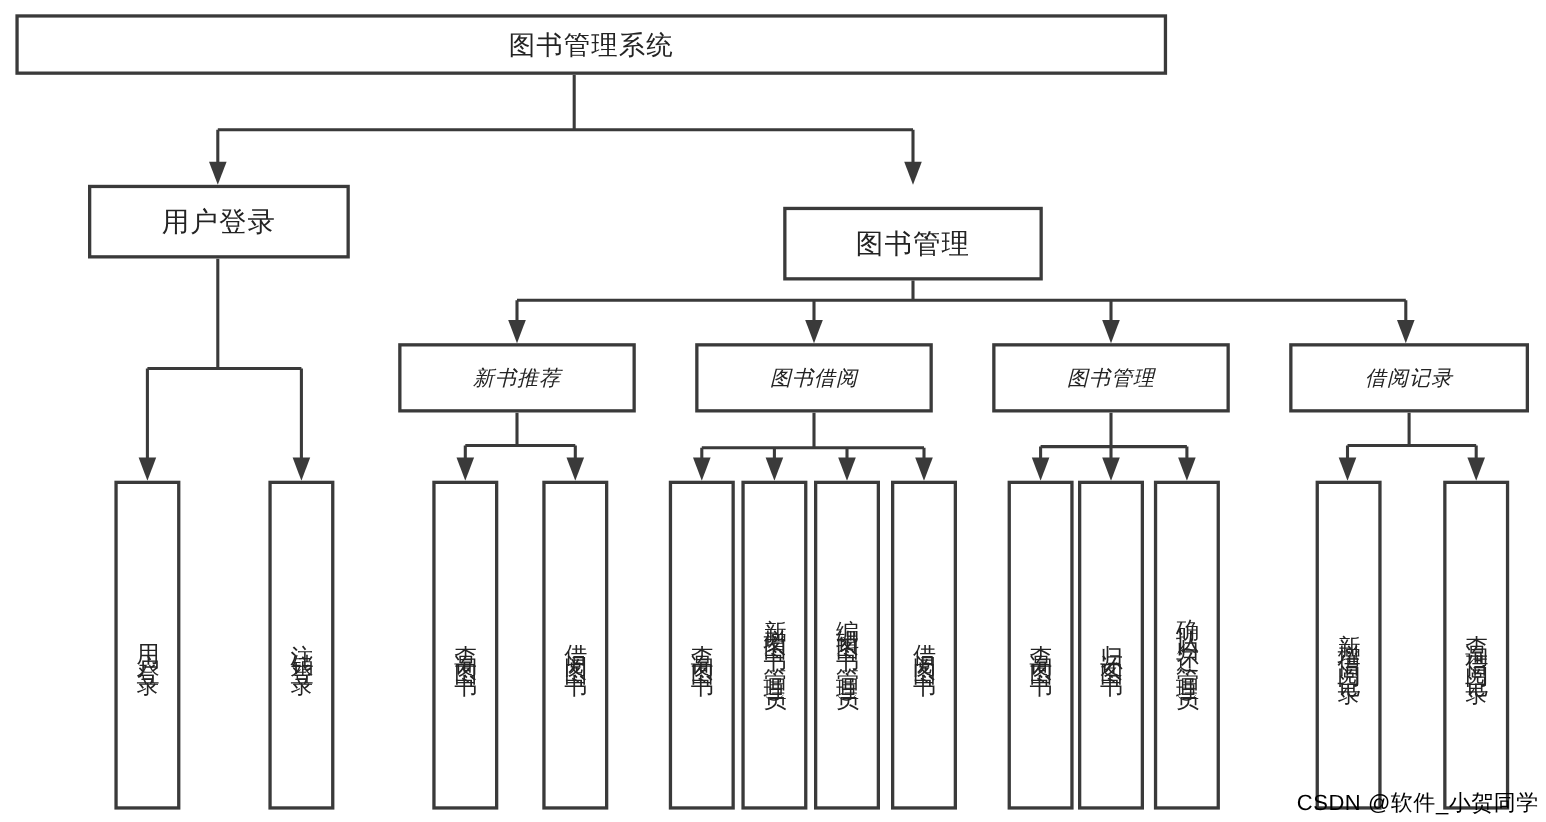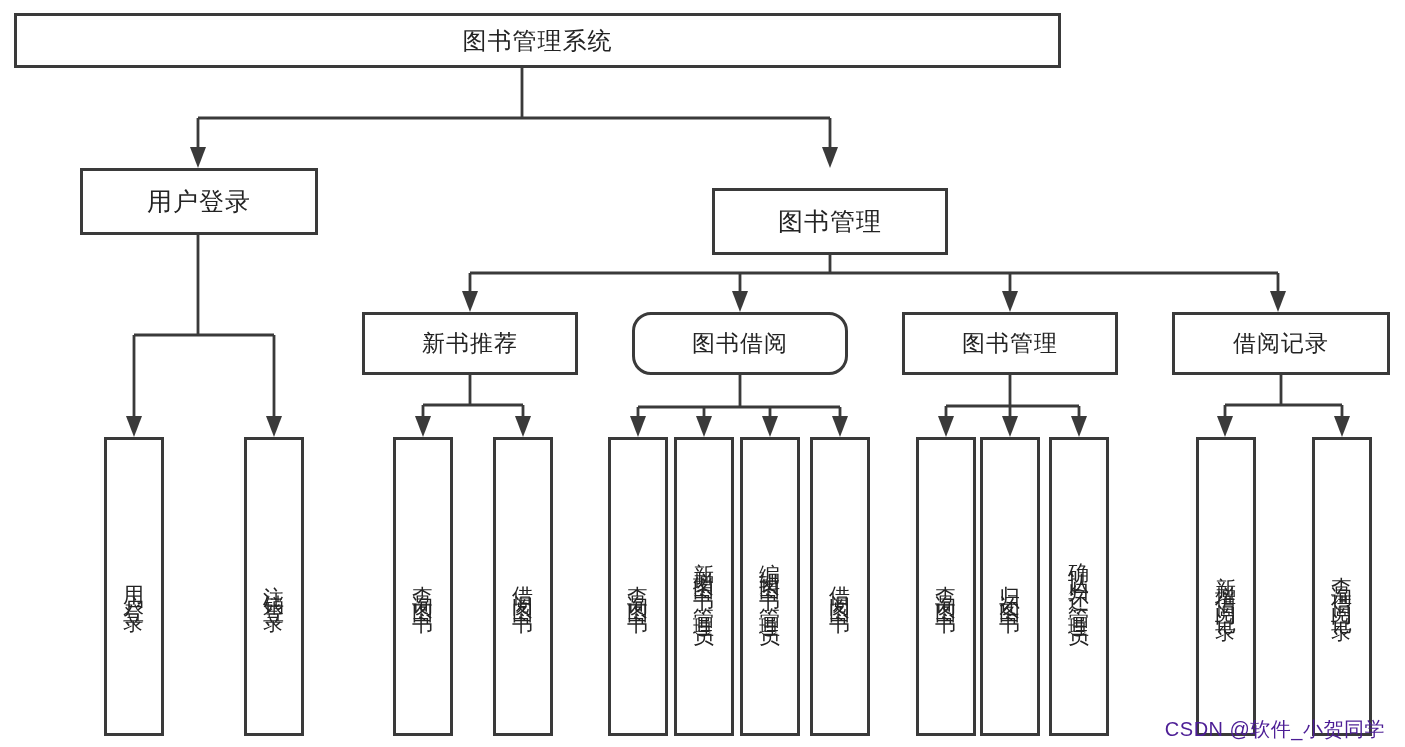--- a/index.html
+++ b/index.html
@@ -17,36 +17,36 @@
     background:#ffffff;
     border:3px solid #3a3a3a;
     display:flex;
     align-items:center;
     justify-content:center;
     color:#232323;
     z-index:1;
   }
   .root-box{font-size:24px;letter-spacing:1px;}
   .l2-box{font-size:25px;letter-spacing:1px;}
-  .l3-box{font-size:23px;letter-spacing:1px;}
+  .l3-box{font-size:19px;letter-spacing:1px;font-style:italic;}
   .leaf{width:60px;top:437px;height:299px;}
   .leaf span{
     writing-mode:vertical-rl;
     text-orientation:mixed;
     font-size:21px;
     letter-spacing:9px;
     line-height:1;
     white-space:nowrap;
   }
   .watermark{
     position:absolute;
     top:716px;
-    right:20px;
+    right:6px;
     font-size:20px;
-    color:#4c1d95;
+    color:#000000;
     z-index:2;
     letter-spacing:0.5px;
     text-align:center;
   }
 </style>
 </head>
 <body>
 
 <div id="canvas">
 
@@ -97,21 +97,21 @@
   <div class="box l2-box" style="left:80px;top:168px;width:238px;height:67px;">
     <span>用户登录</span>
   </div>
   <div class="box l2-box" style="left:712px;top:168px;width:236px;height:67px;margin-top:20px;">
     <span>图书管理</span>
   </div>
 
   <div class="box l3-box" style="left:362px;top:312px;width:216px;height:63px;">
     <span>新书推荐</span>
   </div>
-  <div class="box l3-box" style="left:632px;top:312px;width:216px;height:63px;border-radius:19px;">
+  <div class="box l3-box" style="left:632px;top:312px;width:216px;height:63px;">
     <span>图书借阅</span>
   </div>
   <div class="box l3-box" style="left:902px;top:312px;width:216px;height:63px;">
     <span>图书管理</span>
   </div>
   <div class="box l3-box" style="left:1172px;top:312px;width:218px;height:63px;">
     <span>借阅记录</span>
   </div>
 
   <div class="box leaf" style="left:104px;">

